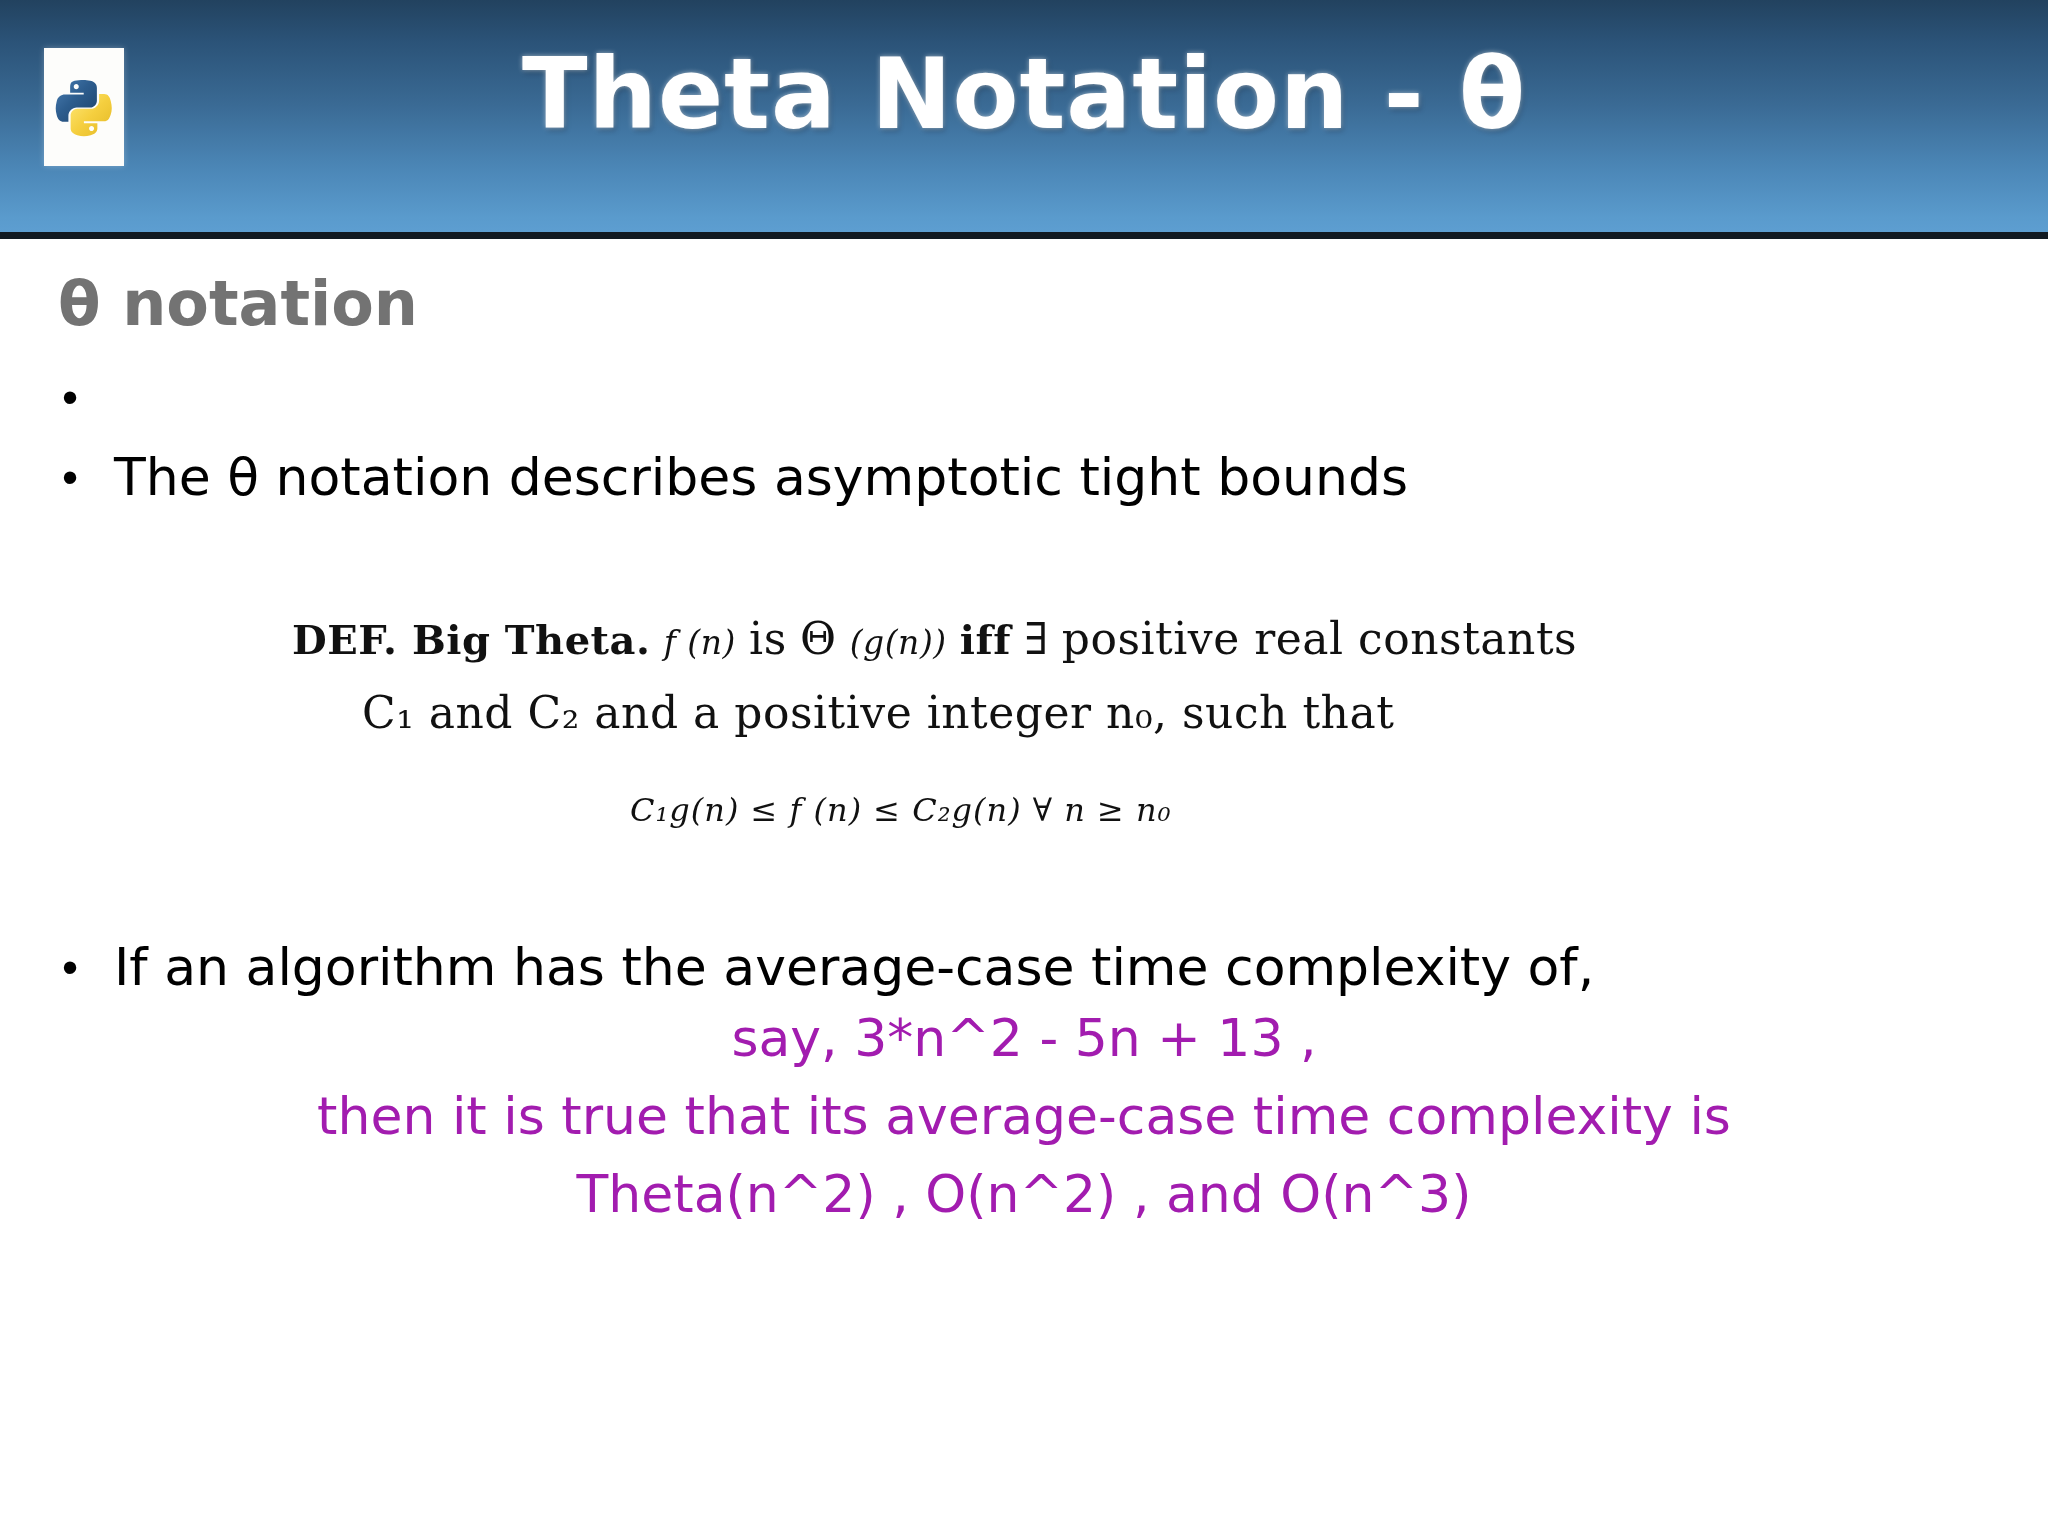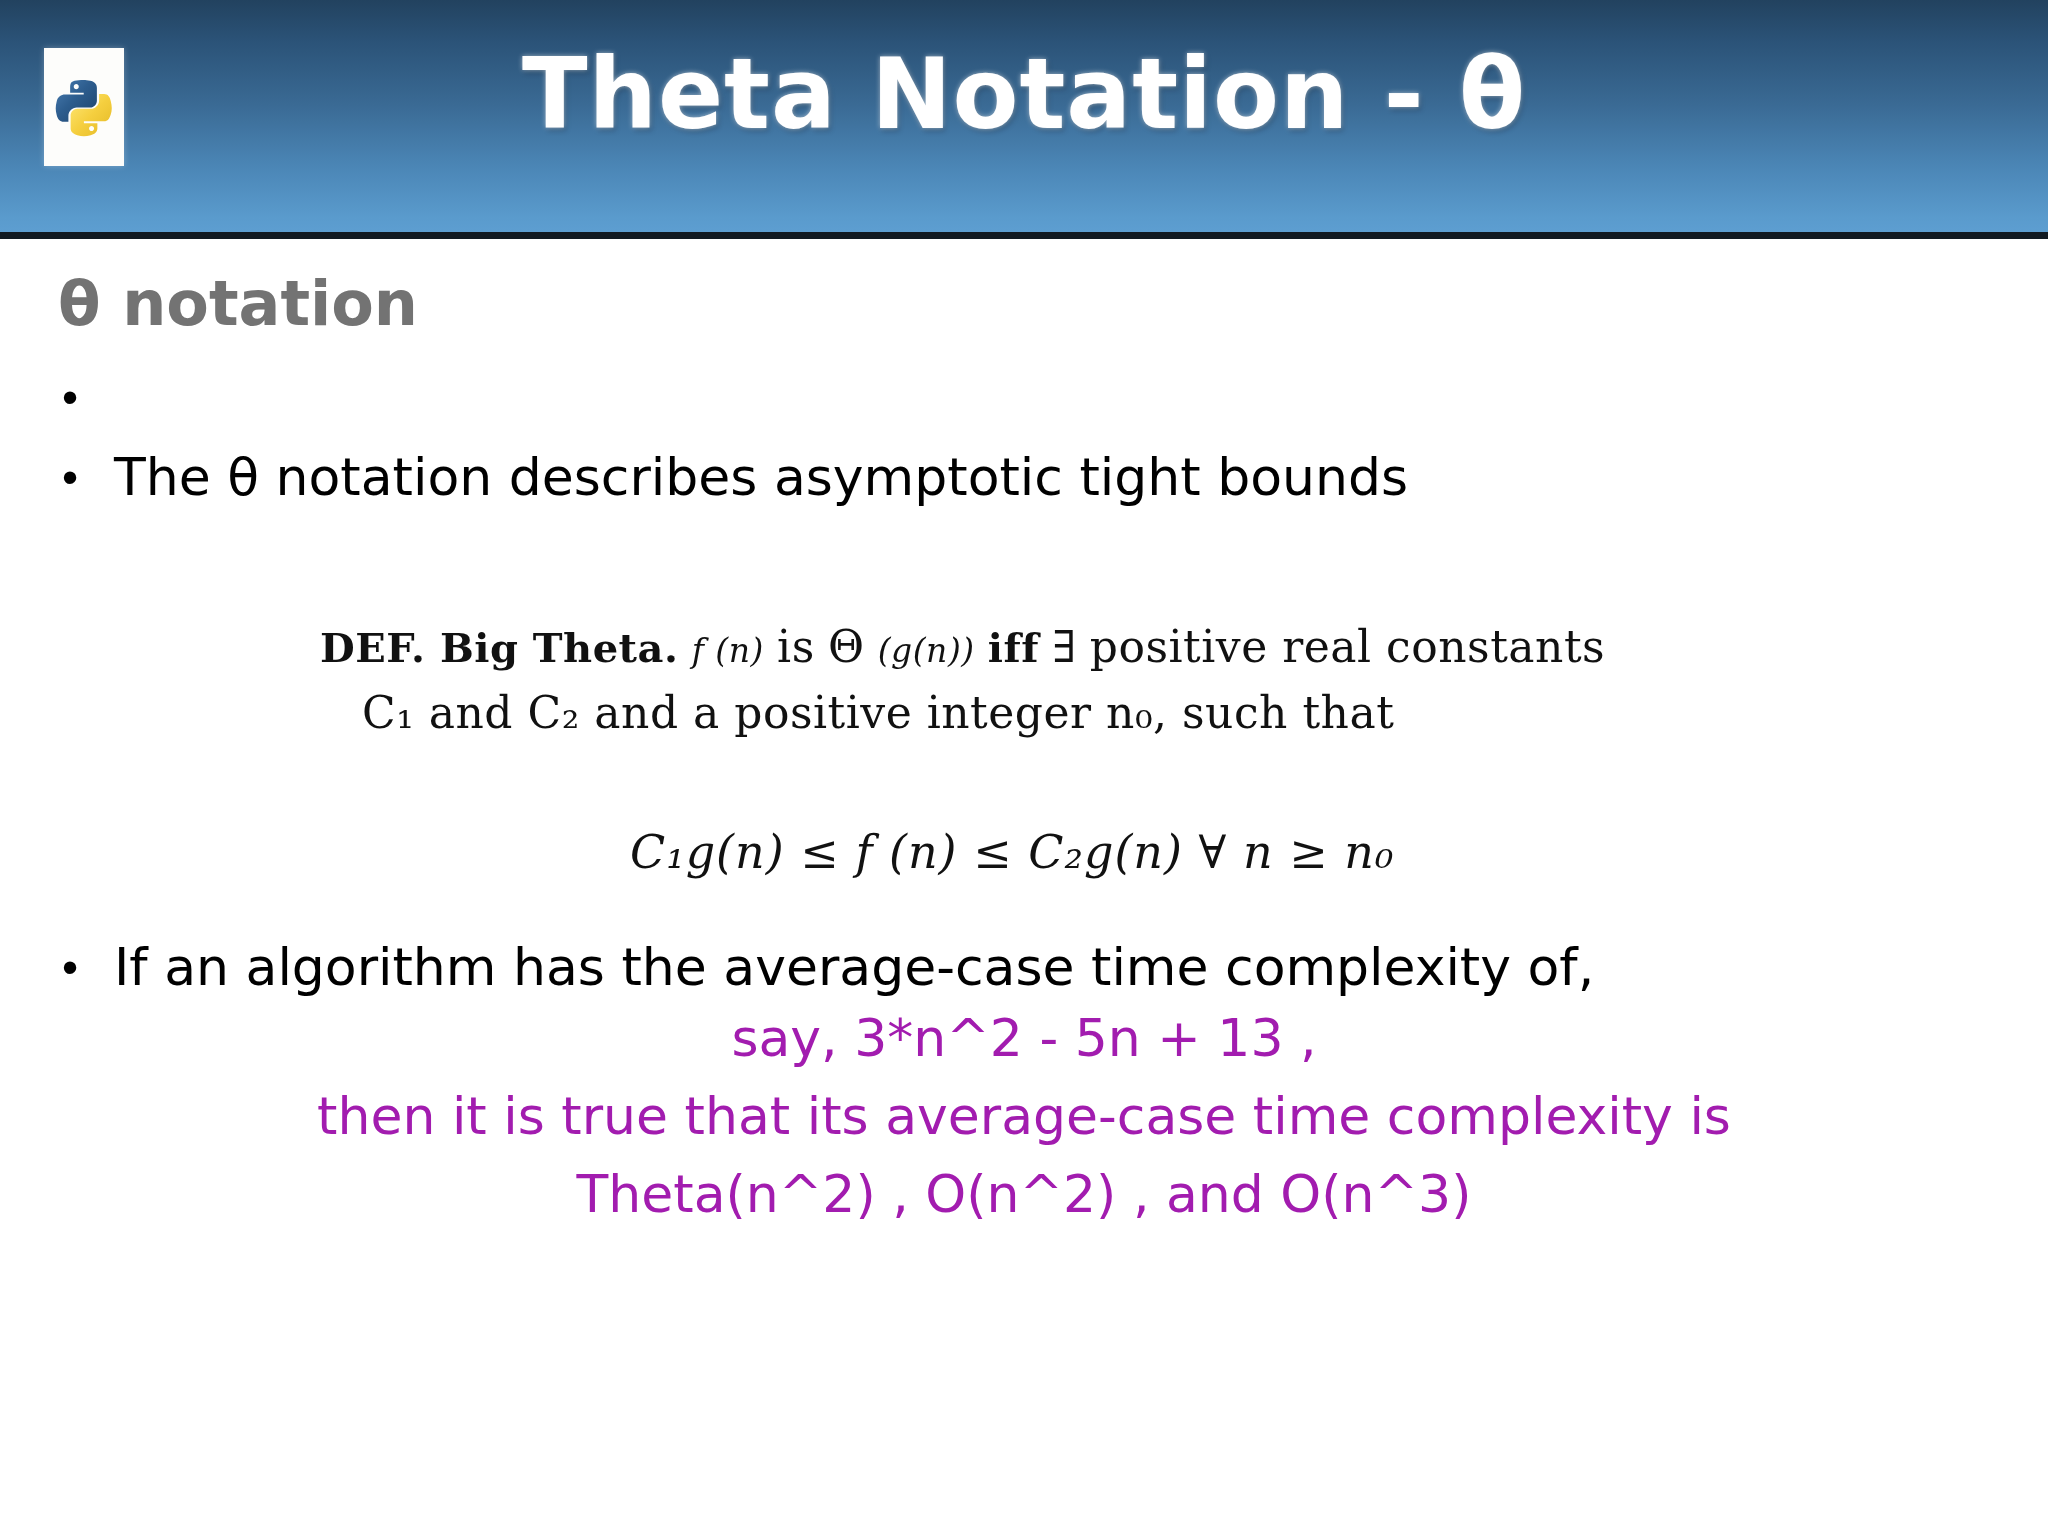--- a/index.html
+++ b/index.html
@@ -137,43 +137,41 @@
     position: absolute;
     left: 0;
     top: 370px;
     width: 2048px;
     color: #111111;
     font-family: "DejaVu Serif", serif;
   }
   .math-line-1 {
     position: absolute;
     left: 292px;
-    top: 12px;
+    top: 4px;
     font-size: 40px;
     white-space: nowrap;
     letter-spacing: 0.5px;
-    margin-left: 28px;
   }
   .math-line-2 {
     position: absolute;
     left: 362px;
     top: 78px;
     font-size: 40px;
     white-space: nowrap;
     letter-spacing: 0.5px;
   }
   .math-line-3 {
     position: absolute;
     left: 630px;
     top: 182px;
-    font-size: 46px;
+    font-size: 32px;
     white-space: nowrap;
     font-style: italic;
     letter-spacing: 1px;
-    margin-top: 34px;
   }
   .mb { font-weight: bold; font-style: normal; }
   .mi { font-style: italic; }
   .msmall { font-size: 33px; }
   .mop { font-size: 44px; font-style: normal; }
 
   
   .centered-lines {
     position: absolute;
     left: 0;

